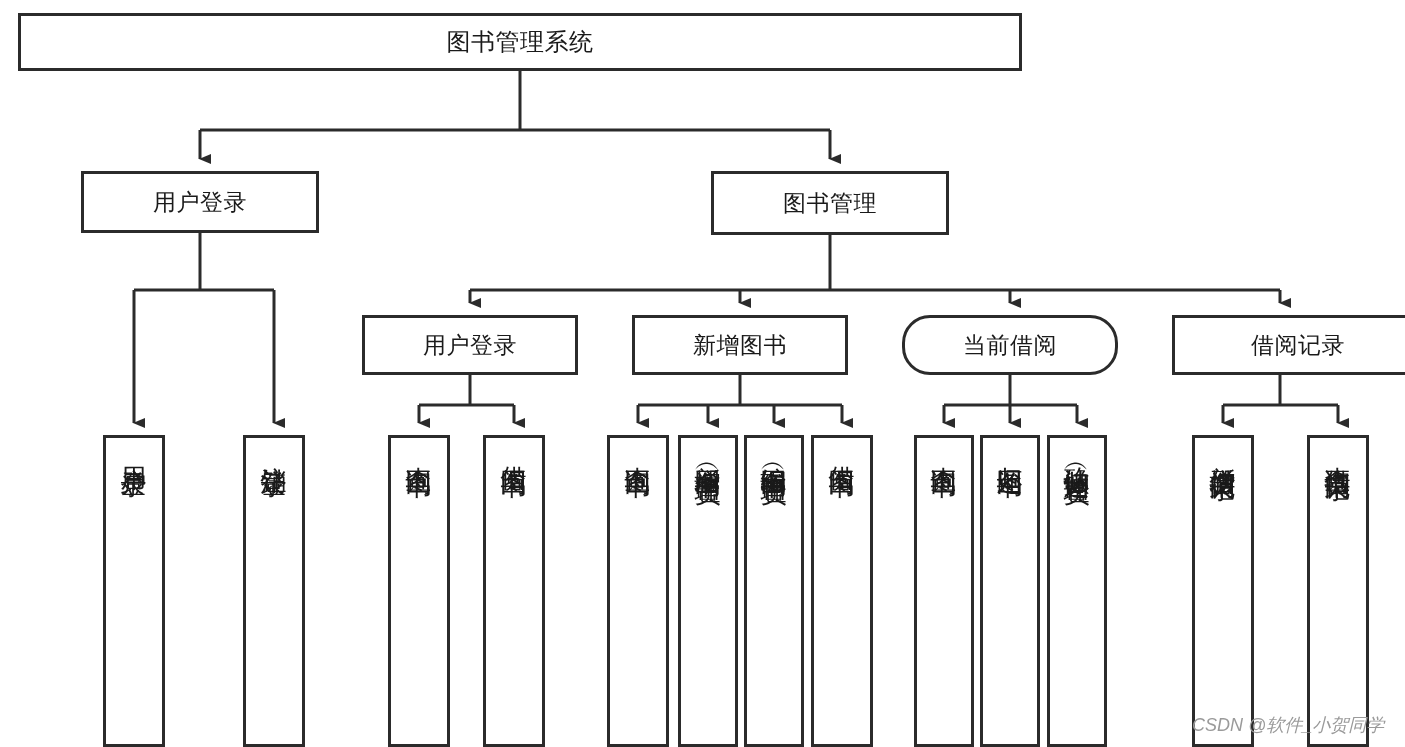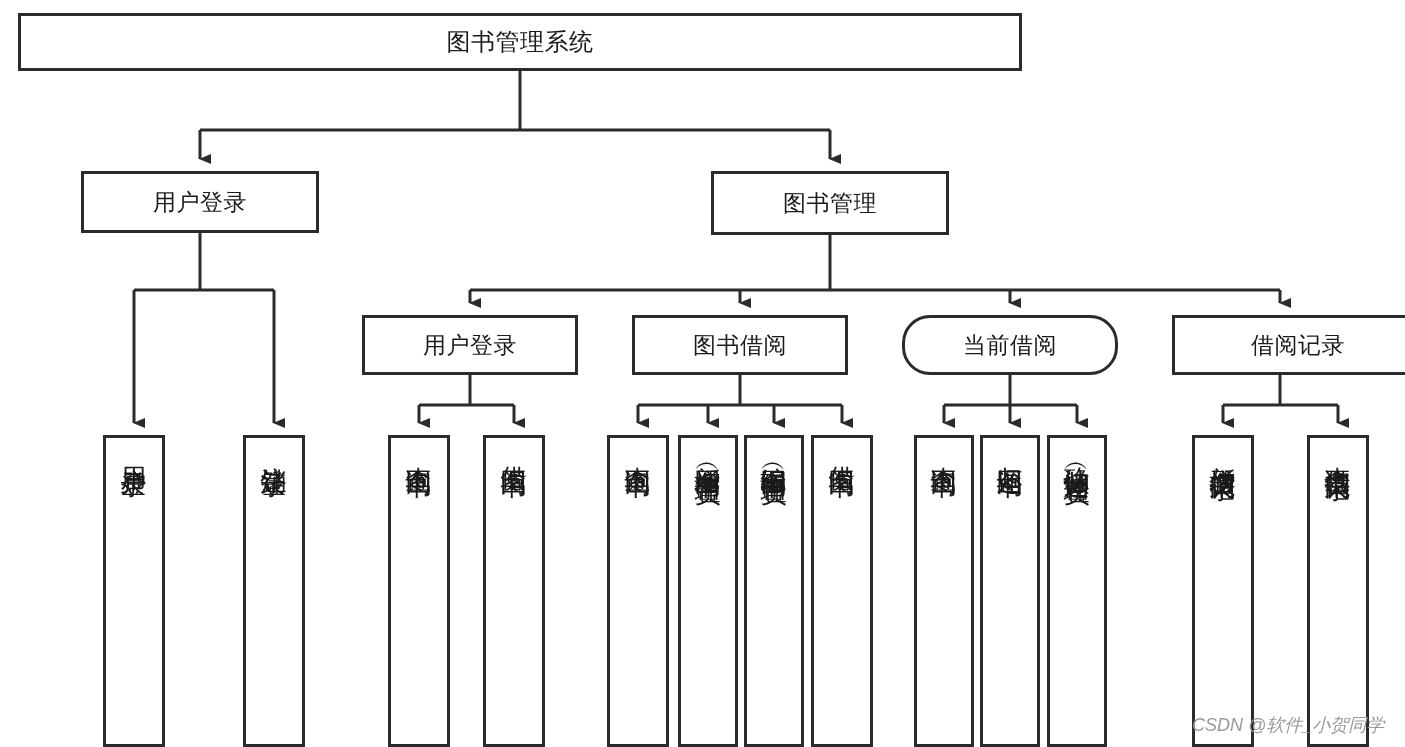--- a/index.html
+++ b/index.html
@@ -121,21 +121,21 @@
     <span class="node-label">用户登录</span>
   </div>
   <div class="node-box" style="left: 711px; top: 171px; width: 238px; height: 64px;">
     <span class="node-label">图书管理</span>
   </div>
 
   <div class="node-box" style="left: 362px; top: 315px; width: 216px; height: 60px;">
     <span class="node-label">用户登录</span>
   </div>
   <div class="node-box" style="left: 632px; top: 315px; width: 216px; height: 60px;">
-    <span class="node-label">图书借阅</span>
+    <span class="node-label">新增图书</span>
   </div>
   <div class="node-box" style="left: 902px; top: 315px; width: 216px; height: 60px; border-radius: 28px;">
     <span class="node-label">当前借阅</span>
   </div>
   <div class="node-box" style="left: 1172px; top: 315px; width: 252px; height: 60px;">
     <span class="node-label">借阅记录</span>
   </div>
 
   <div class="node-box leaf" style="left: 103px; top: 435px; width: 62px; height: 312px;">
     <span class="node-label">用户登录</span>

